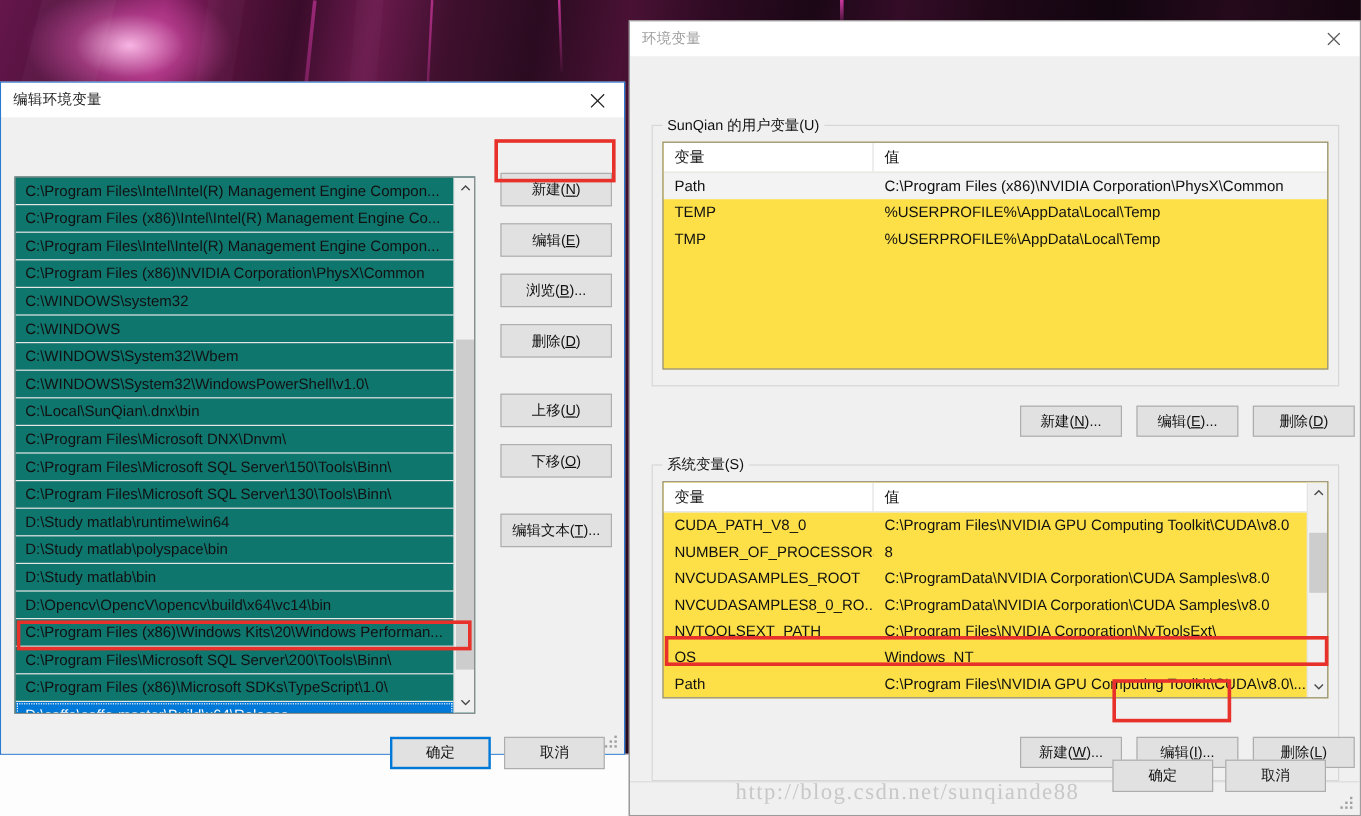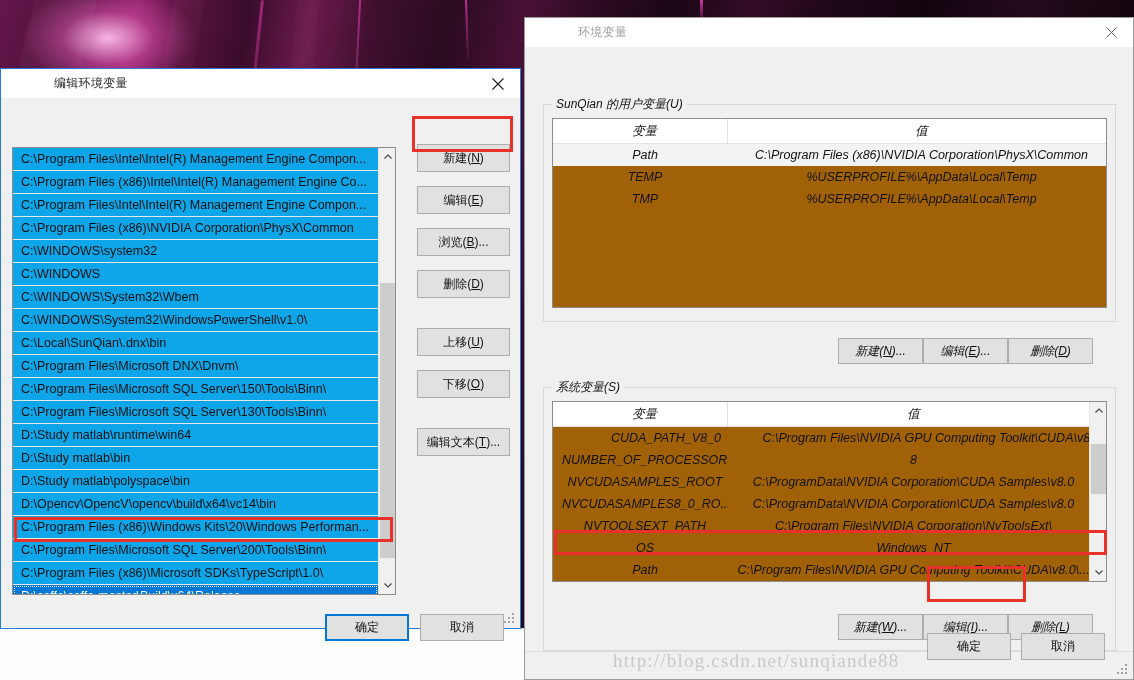--- a/index.html
+++ b/index.html
@@ -37,21 +37,20 @@
     position: absolute;
     background: #f0f0f0;
     border: 1px solid #2a7ad2;
     box-shadow: 0 0 0 0 rgba(0,0,0,0);
   }
   .win-dialog.inactive { border-color: #9b9b9b; }
   .titlebar {
     height: 29px; background: #ffffff;
     display: flex; align-items: center;
     position: relative;
-    padding-left: 43px;
   }
   .titlebar .title {
     font-size: 12px; color: #1a1a1a; padding-left: 10px; letter-spacing: .3px;
   }
   .titlebar.inactive-t .title { color: #9d9d9d; }
   .titlebar .closebtn {
     position: absolute; right: 0; top: 0; width: 44px; height: 29px;
     display: flex; align-items: center; justify-content: center;
     cursor: default;
   }
@@ -69,21 +68,21 @@
 
   
   .redbox { position: absolute; border: 3px solid #e8312a; pointer-events: none; }
 
   
   #dlgEdit { left: 0px; top: 68px; width: 521px; height: 561px; }
   #dlgEdit .body { position: absolute; inset: 29px 0 0 0; background: #f0f0f0; }
 
   #pathList {
     position: absolute; left: 11px; top: 49px; width: 384px; height: 448px;
-    background: #0ea5e9; border: 1px solid #8d8d8d; overflow: hidden;
+    background: #0f766e; border: 1px solid #8d8d8d; overflow: hidden;
   }
   #pathList .rows { position: absolute; left: 0; top: 0; right: 17px; }
   .path-row {
     height: 23px; line-height: 23px;
     padding-left: 8px; font-size: 12.5px; color: #111;
     border-bottom: 1px solid #e6e6e6;
     white-space: nowrap; overflow: hidden;
     cursor: default;
   }
   .path-row.selected {
@@ -110,50 +109,50 @@
   #sideButtons .btn { width: 93px; height: 28px; margin-bottom: 14px; }
   #sideButtons .gap { height: 16px; }
   #btnOkLeft   { position: absolute; left: 324px; top: 516px; width: 84px; height: 27px; }
   #btnCancelLeft{ position: absolute; left: 419px; top: 516px; width: 84px; height: 27px; }
 
   .grip { position: absolute; right: 4px; bottom: 3px; width: 12px; height: 12px; }
   .grip i { position: absolute; width: 2px; height: 2px; background: #a0a0a0; }
 
   
   #dlgEnv { left: 524px; top: 17px; width: 610px; height: 663px; }
-  #dlgEnv .body { position: absolute; inset: 29px 0 0 0; background: #f0f0f0; font-style: italic; }
+  #dlgEnv .body { position: absolute; inset: 29px 0 0 0; background: #f0f0f0; }
 
   .groupbox { position: absolute; }
   .groupbox > .legend {
     position: absolute; left: 9px; top: -8px; background: #f0f0f0;
     padding: 0 4px; font-size: 12px; color: #111;
   }
   .groupbox > .frame {
     position: absolute; inset: 0; border: 1px solid #d7d7d7; border-radius: 0;
   }
 
   .vartable {
-    position: absolute; background: #a16207; border: 1px solid #8d8d8d; overflow: hidden; text-align: center;
+    position: absolute; background: #fde047; border: 1px solid #8d8d8d; overflow: hidden;
   }
   .vt-head {
     display: flex; height: 25px; border-bottom: 1px solid #e2e2e2; background: #ffffff;
   }
   .vt-head .th {
     font-size: 12.5px; color: #111; line-height: 24px; padding-left: 9px;
     border-right: 1px solid #e2e2e2; cursor: default;
   }
   .vt-row { display: flex; height: 22px; cursor: default; }
   .vt-row.alt { background: #f3f3f3; }
   .vt-row .td {
     font-size: 12.5px; color: #111; line-height: 22px; padding-left: 9px;
     white-space: nowrap; overflow: hidden;
   }
 
   .minibtn-row { position: absolute; display: flex; }
-  .minibtn-row .btn { width: 85px; height: 26px; margin-left: 0; }
+  .minibtn-row .btn { width: 85px; height: 26px; margin-left: 12px; }
 
   #btnOkRight    { position: absolute; left: 927px; top: 633px; width: 84px; height: 27px; }
   #btnCancelRight{ position: absolute; left: 1021px; top: 633px; width: 84px; height: 27px; }
 
   #watermark {
     position: absolute; left: 613px; top: 650px;
     font-family: "Liberation Serif", "DejaVu Serif", serif;
     font-size: 19px; color: rgba(150,150,150,0.45);
     letter-spacing: 1.2px; white-space: nowrap; pointer-events: none;
   }
@@ -229,21 +228,21 @@
       <div class="frame"></div>
       <span class="legend">系统变量(S)</span>
 
       <div class="vartable" style="left:9px; top:14px; width:555px; height:181px;">
         <div class="vt-head">
           <div class="th" style="width:175px;">变量</div>
           <div class="th" style="width:362px; border-right:none;">值</div>
         </div>
         <div id="sysRows" style="position:relative;">
             <div class="vt-row">
-              <div class="td" style="width: 175px; margin-left: 22px;">CUDA_PATH_V8_0</div>
+              <div class="td" style="width: 175px;">CUDA_PATH_V8_0</div>
               <div class="td" style="width: 362px;">C:\Program Files\NVIDIA GPU Computing Toolkit\CUDA\v8.0</div>
             </div>
             <div class="vt-row">
               <div class="td" style="width: 175px;">NUMBER_OF_PROCESSORS</div>
               <div class="td" style="width: 362px;">8</div>
             </div>
             <div class="vt-row">
               <div class="td" style="width: 175px;">NVCUDASAMPLES_ROOT</div>
               <div class="td" style="width: 362px;">C:\ProgramData\NVIDIA Corporation\CUDA Samples\v8.0</div>
             </div>
@@ -336,22 +335,22 @@
           <div class="path-row">C:\Program Files (x86)\NVIDIA Corporation\PhysX\Common</div>
           <div class="path-row">C:\WINDOWS\system32</div>
           <div class="path-row">C:\WINDOWS</div>
           <div class="path-row">C:\WINDOWS\System32\Wbem</div>
           <div class="path-row">C:\WINDOWS\System32\WindowsPowerShell\v1.0\</div>
           <div class="path-row">C:\Local\SunQian\.dnx\bin</div>
           <div class="path-row">C:\Program Files\Microsoft DNX\Dnvm\</div>
           <div class="path-row">C:\Program Files\Microsoft SQL Server\150\Tools\Binn\</div>
           <div class="path-row">C:\Program Files\Microsoft SQL Server\130\Tools\Binn\</div>
           <div class="path-row">D:\Study matlab\runtime\win64</div>
+          <div class="path-row">D:\Study matlab\polyspace\bin</div>
           <div class="path-row">D:\Study matlab\bin</div>
-          <div class="path-row">D:\Study matlab\polyspace\bin</div>
           <div class="path-row">D:\Opencv\OpencV\opencv\build\x64\vc14\bin</div>
           <div class="path-row">C:\Program Files (x86)\Windows Kits\20\Windows Performan...</div>
           <div class="path-row">C:\Program Files\Microsoft SQL Server\200\Tools\Binn\</div>
           <div class="path-row">C:\Program Files (x86)\Microsoft SDKs\TypeScript\1.0\</div>
           <div class="path-row selected">D:\caffe\caffe-master\Build\x64\Release</div>
         </div>
       <div class="vscroll">
         <div class="arrow up">
           <svg width="8" height="5" viewBox="0 0 8 5">
               <path d="M0.5 4.5 L4 1 L7.5 4.5" fill="none" stroke="#4a4a4a" stroke-width="1.2"></path>

